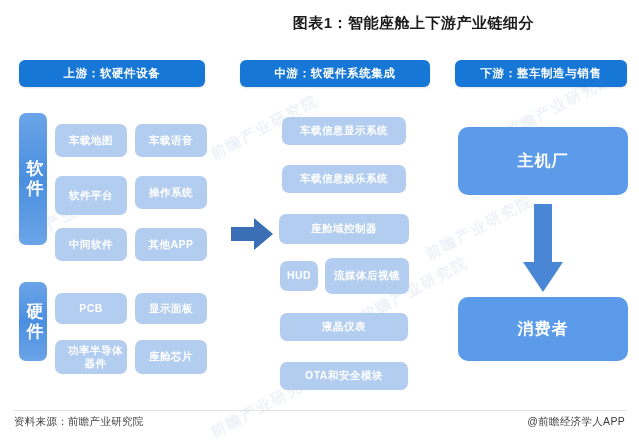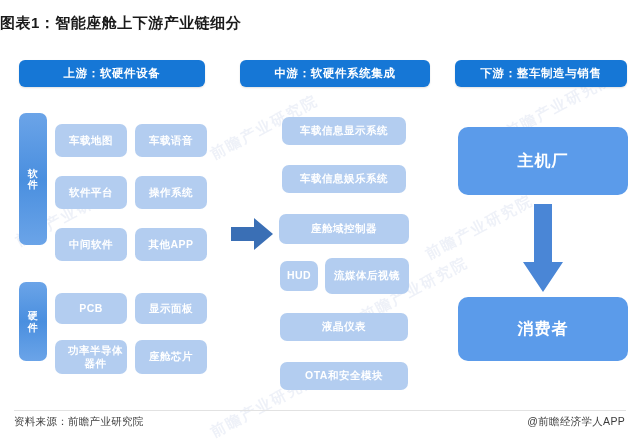--- a/index.html
+++ b/index.html
@@ -17,21 +17,21 @@
     background: #ffffff;
     overflow: hidden;
   }
 
   
   .chart-title {
     position: absolute;
     left: 0;
     top: 14px;
     width: 534px;
-    text-align: left;
+    text-align: right;
     font-size: 15px;
     font-weight: bold;
     color: #1a1a1a;
     letter-spacing: 0.5px;
     white-space: nowrap;
   }
 
   
   .wm {
     position: absolute;
@@ -64,21 +64,21 @@
   #hdr-mid  { left: 240px; top: 60px; width: 190px; }
   #hdr-down { left: 455px; top: 60px; width: 172px; }
 
   
   .vbar {
     position: absolute;
     width: 28px;
     border-radius: 7px;
     background: linear-gradient(180deg, #6ba4e8 0%, #4a8fdf 50%, #6ba4e8 100%);
     color: #ffffff;
-    font-size: 10px;
+    font-size: 17px;
     font-weight: bold;
     display: flex;
     align-items: center;
     justify-content: center;
     text-align: center;
     line-height: 1.15;
     letter-spacing: 0.5px;
   }
   .vbar span { display: block; width: 13px; }
   #vbar-software { left: 19px; top: 113px; height: 132px; }
@@ -98,21 +98,21 @@
     text-align: center;
     line-height: 1.25;
     letter-spacing: 0.5px;
     padding: 0 3px;
     box-sizing: border-box;
   }
 
   
   #lb-s0 { left: 55px;  top: 124px; width: 72px; height: 33px; }
   #lb-s1 { left: 135px; top: 124px; width: 72px; height: 33px; }
-  #lb-s2 { left: 55px;  top: 176px; width: 72px; height: 33px; }
+  #lb-s2 { left: 55px;  top: 176px; width: 72px; height: 39px; }
   #lb-s3 { left: 135px; top: 176px; width: 72px; height: 33px; }
   #lb-s4 { left: 55px;  top: 228px; width: 72px; height: 33px; }
   #lb-s5 { left: 135px; top: 228px; width: 72px; height: 33px; }
 
   
   #lb-h0 { left: 55px;  top: 293px; width: 72px; height: 31px; }
   #lb-h1 { left: 135px; top: 293px; width: 72px; height: 31px; }
   #lb-h2 { left: 55px;  top: 340px; width: 72px; height: 34px; padding-left: 12px; }
   #lb-h3 { left: 135px; top: 340px; width: 72px; height: 34px; }
 

